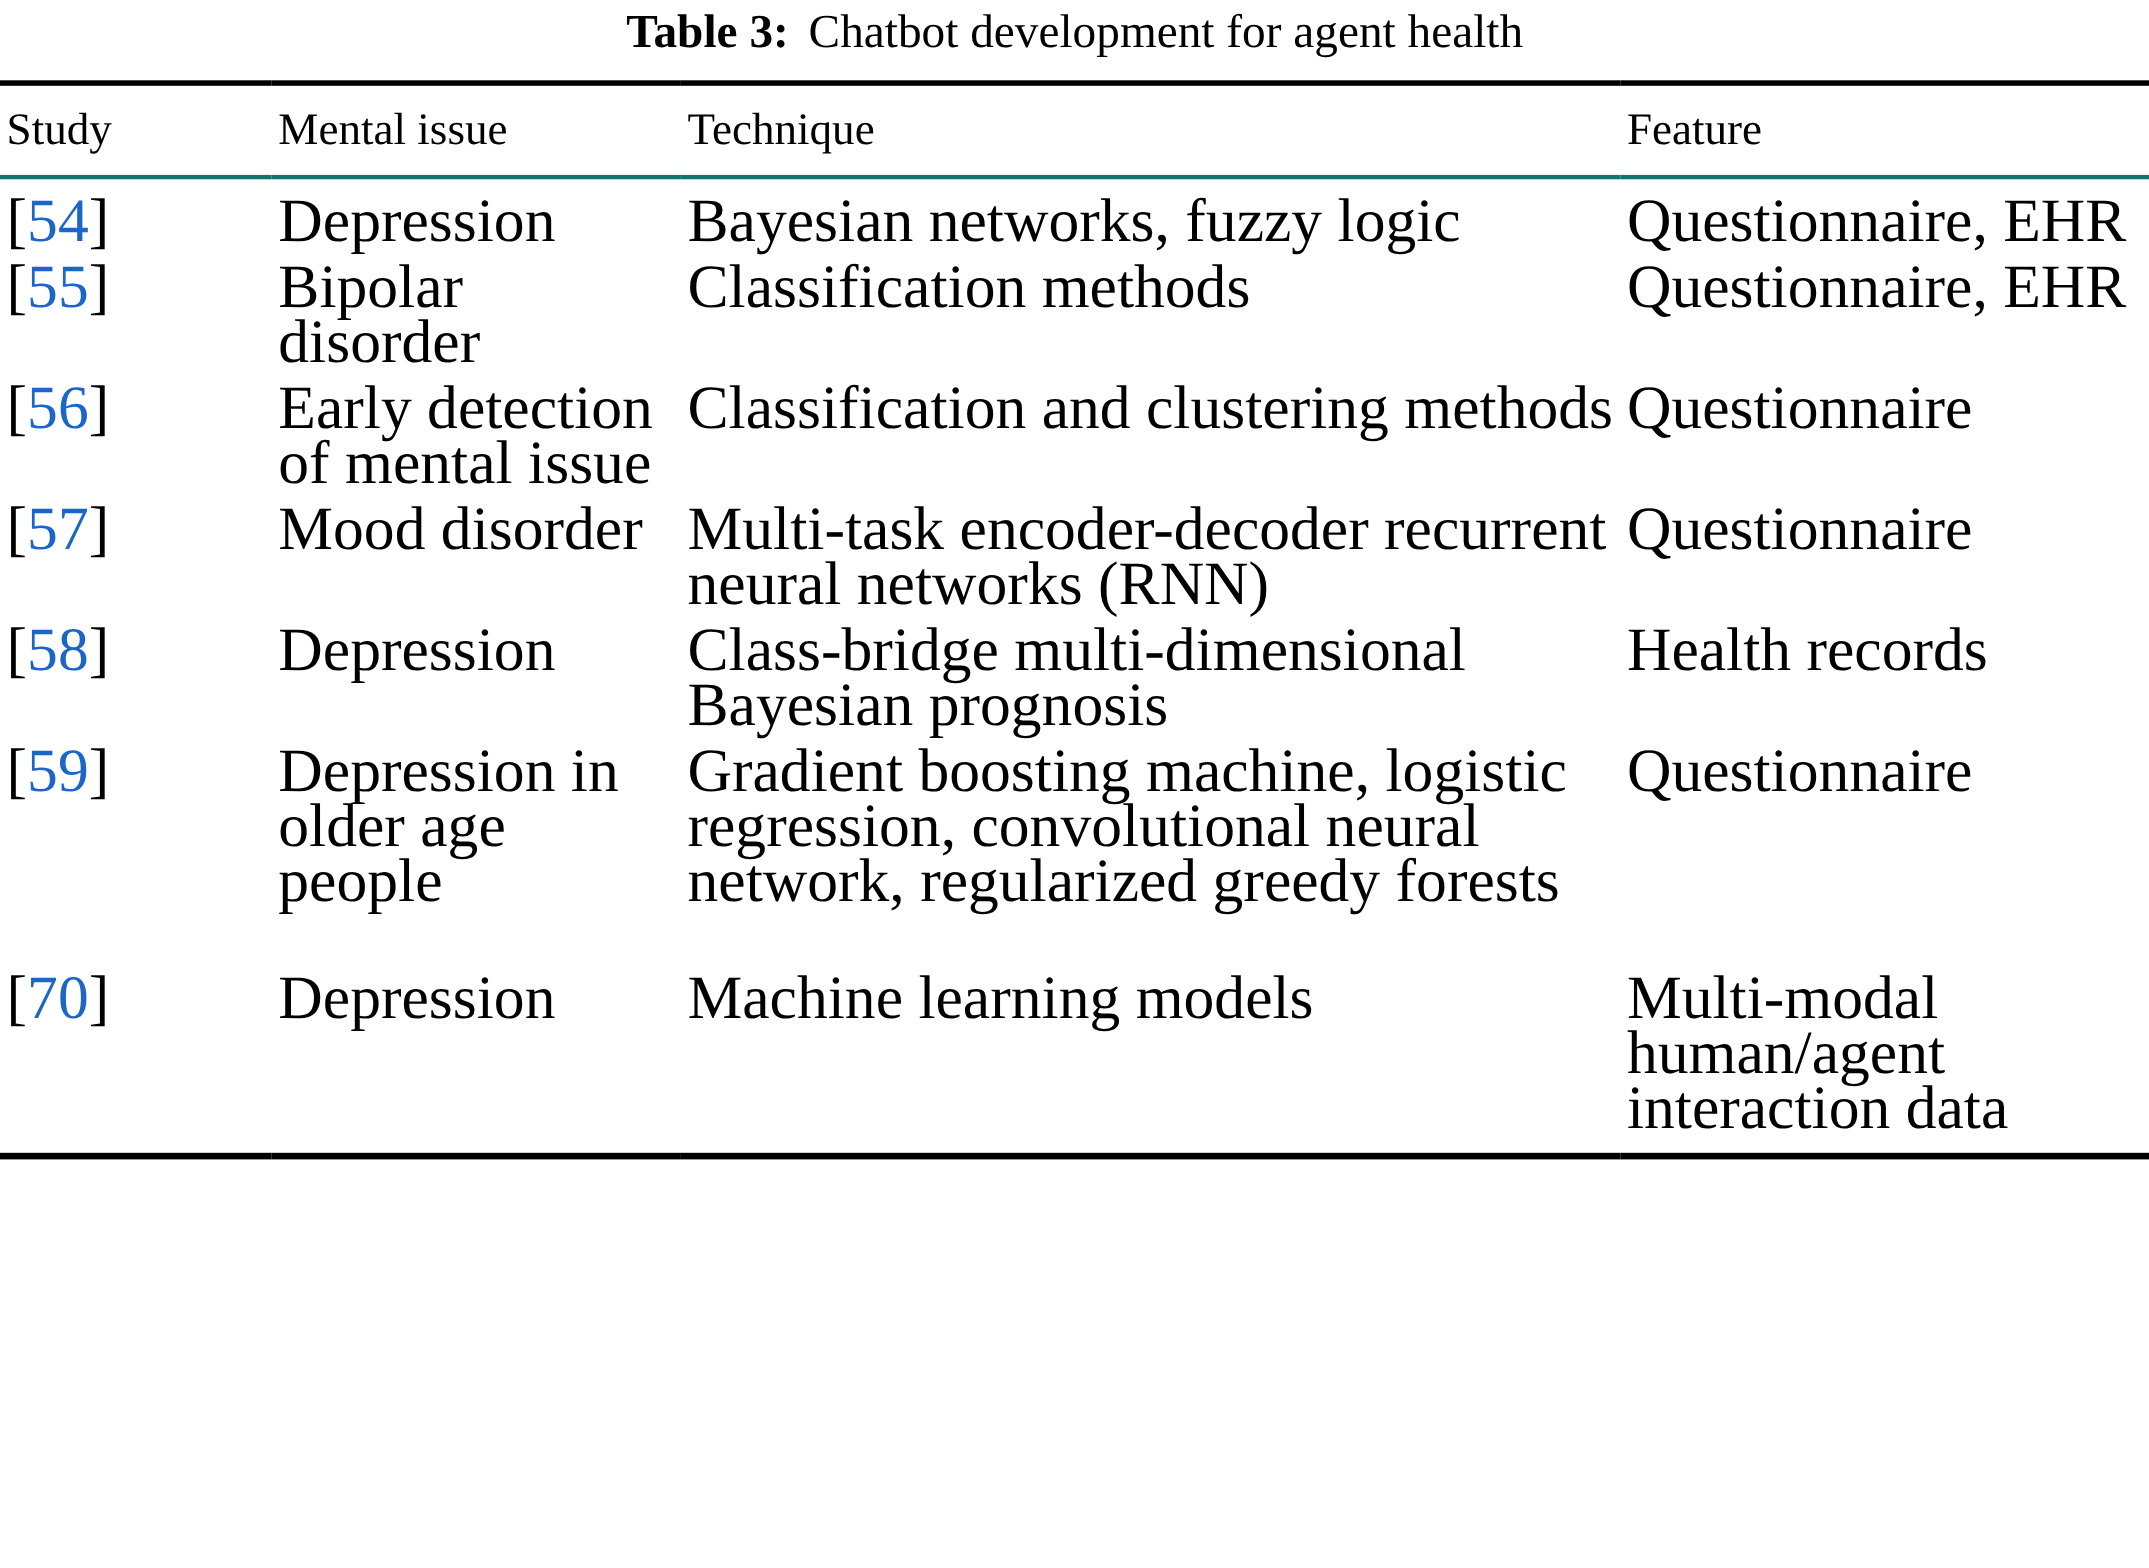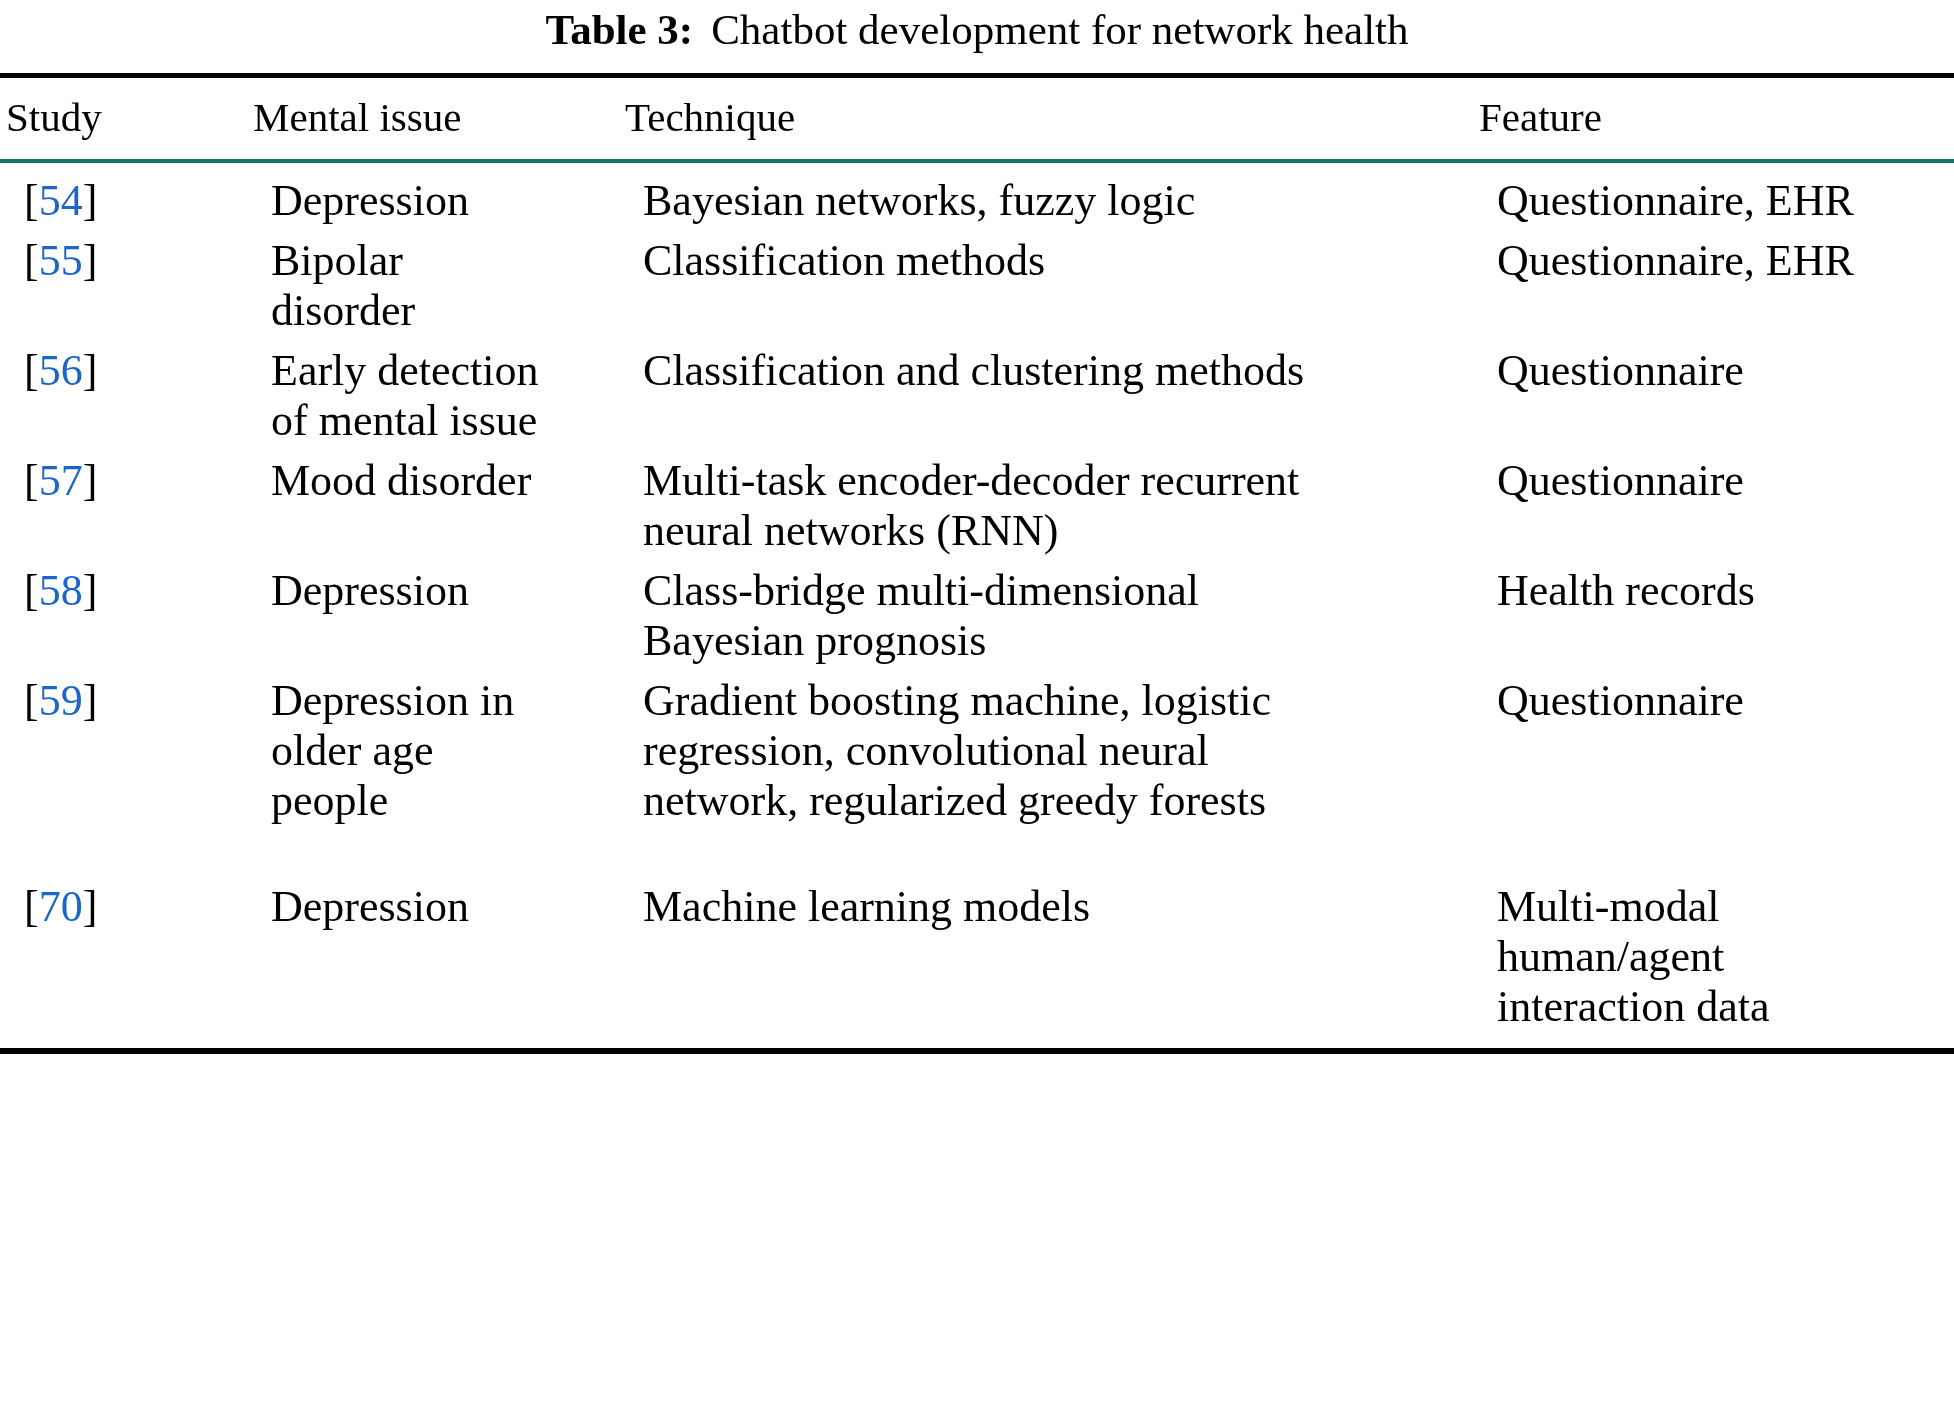--- a/index.html
+++ b/index.html
@@ -39,40 +39,40 @@
   th {
     font-size: 41px;
     line-height: 50px;
     font-weight: 400;
     text-align: left;
     vertical-align: top;
     padding: 14px 0 17px 6px;
     border-bottom: 4px solid #0f766e;
   }
   td {
-    font-size: 44px;
+    font-size: 56px;
     line-height: 50px;
     vertical-align: top;
     text-align: left;
-    padding: 0 0 10px 24px;
+    padding: 0 0 10px 6px;
     white-space: pre-line;
   }
   tbody tr:first-child td { padding-top: 13px; }
   tr.last td { padding-top: 46px; padding-bottom: 16px; }
   .cite { cursor: pointer; white-space: nowrap; }
   .cite .bk  { color: #000000; }
   .cite .num { color: #1B66C8; }
 </style>
 </head>
 <body>
 
 <div class="page">
 
   <div class="caption">
-    <span class="cap-label">Table 3:</span><span class="cap-text">Chatbot development for network health</span>
+    <span class="cap-label">Table 3:</span><span class="cap-text">Chatbot development for agent health</span>
   </div>
 
   <table class="paper-table">
     <colgroup>
       <col class="c-study">
         <col class="c-issue">
         <col class="c-tech">
         <col class="c-feature">
     </colgroup>
     <thead>

